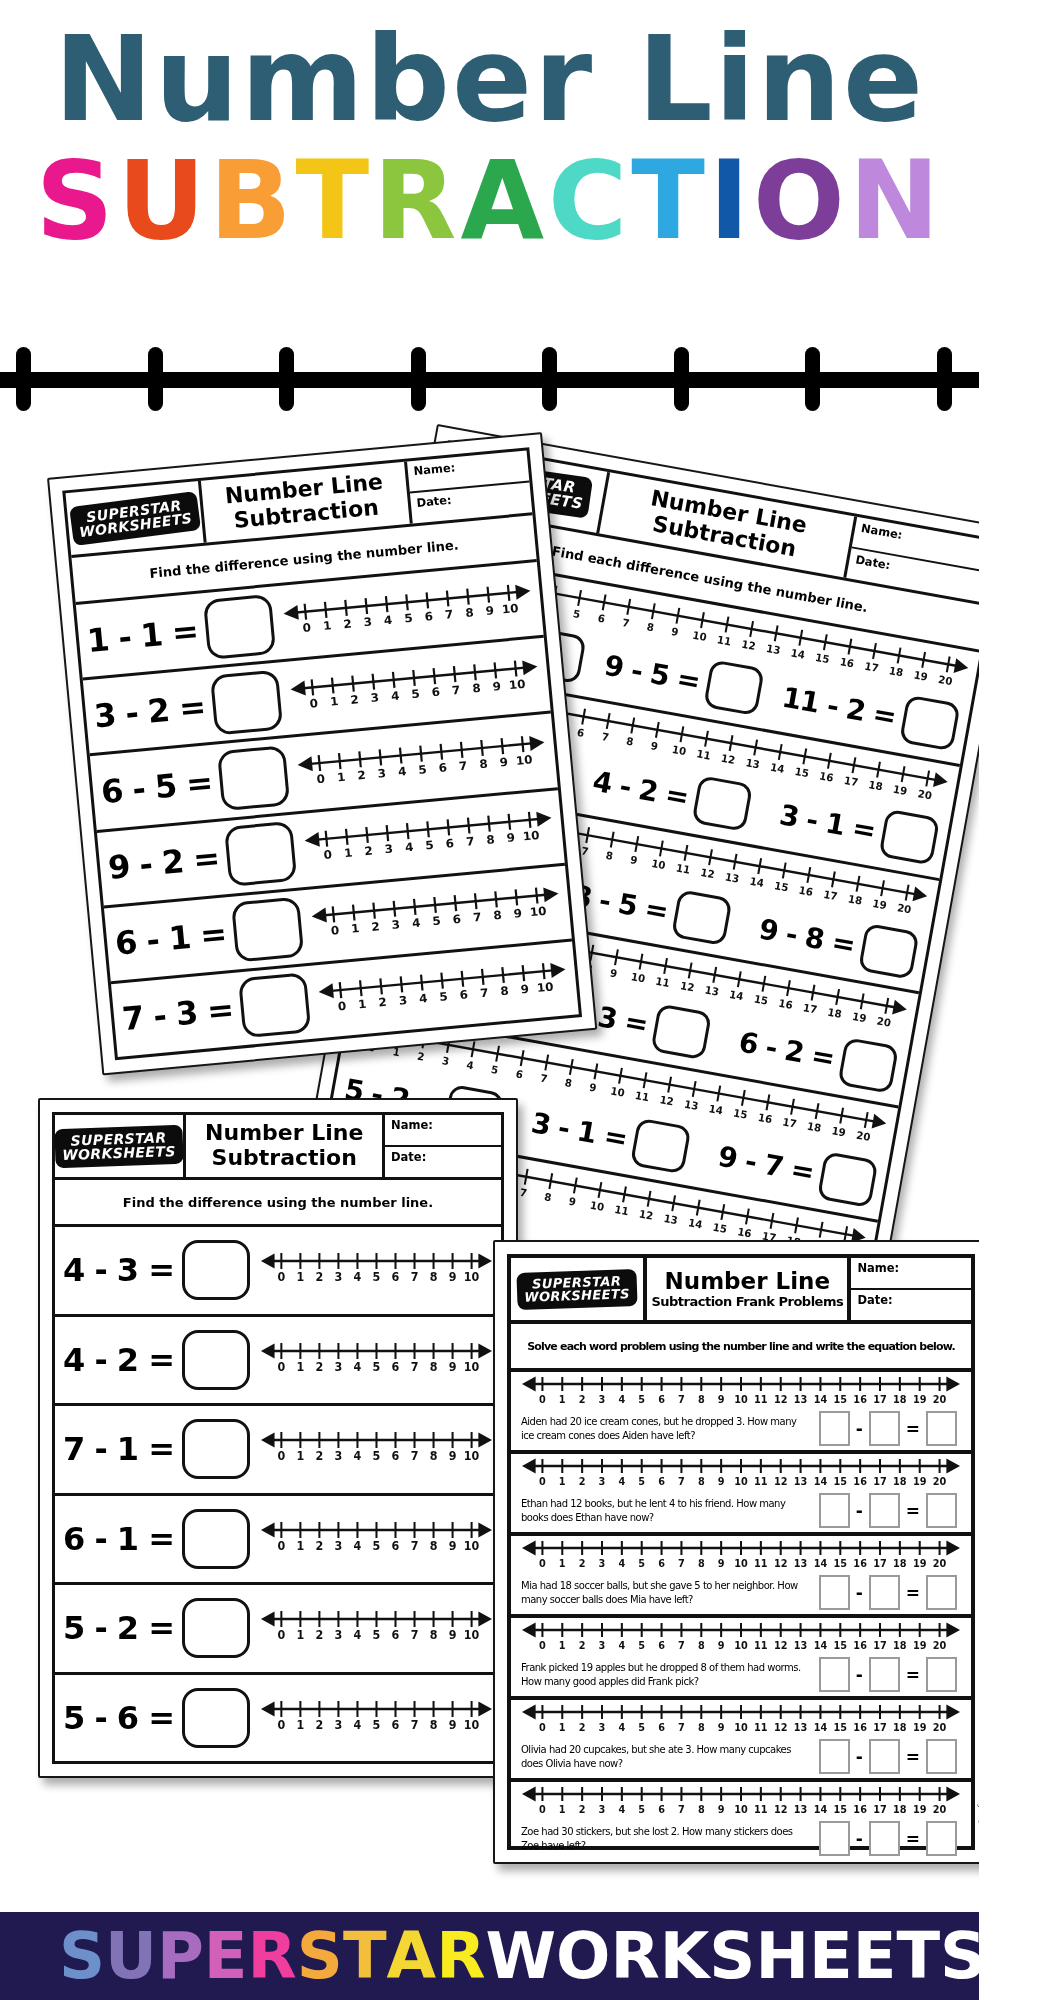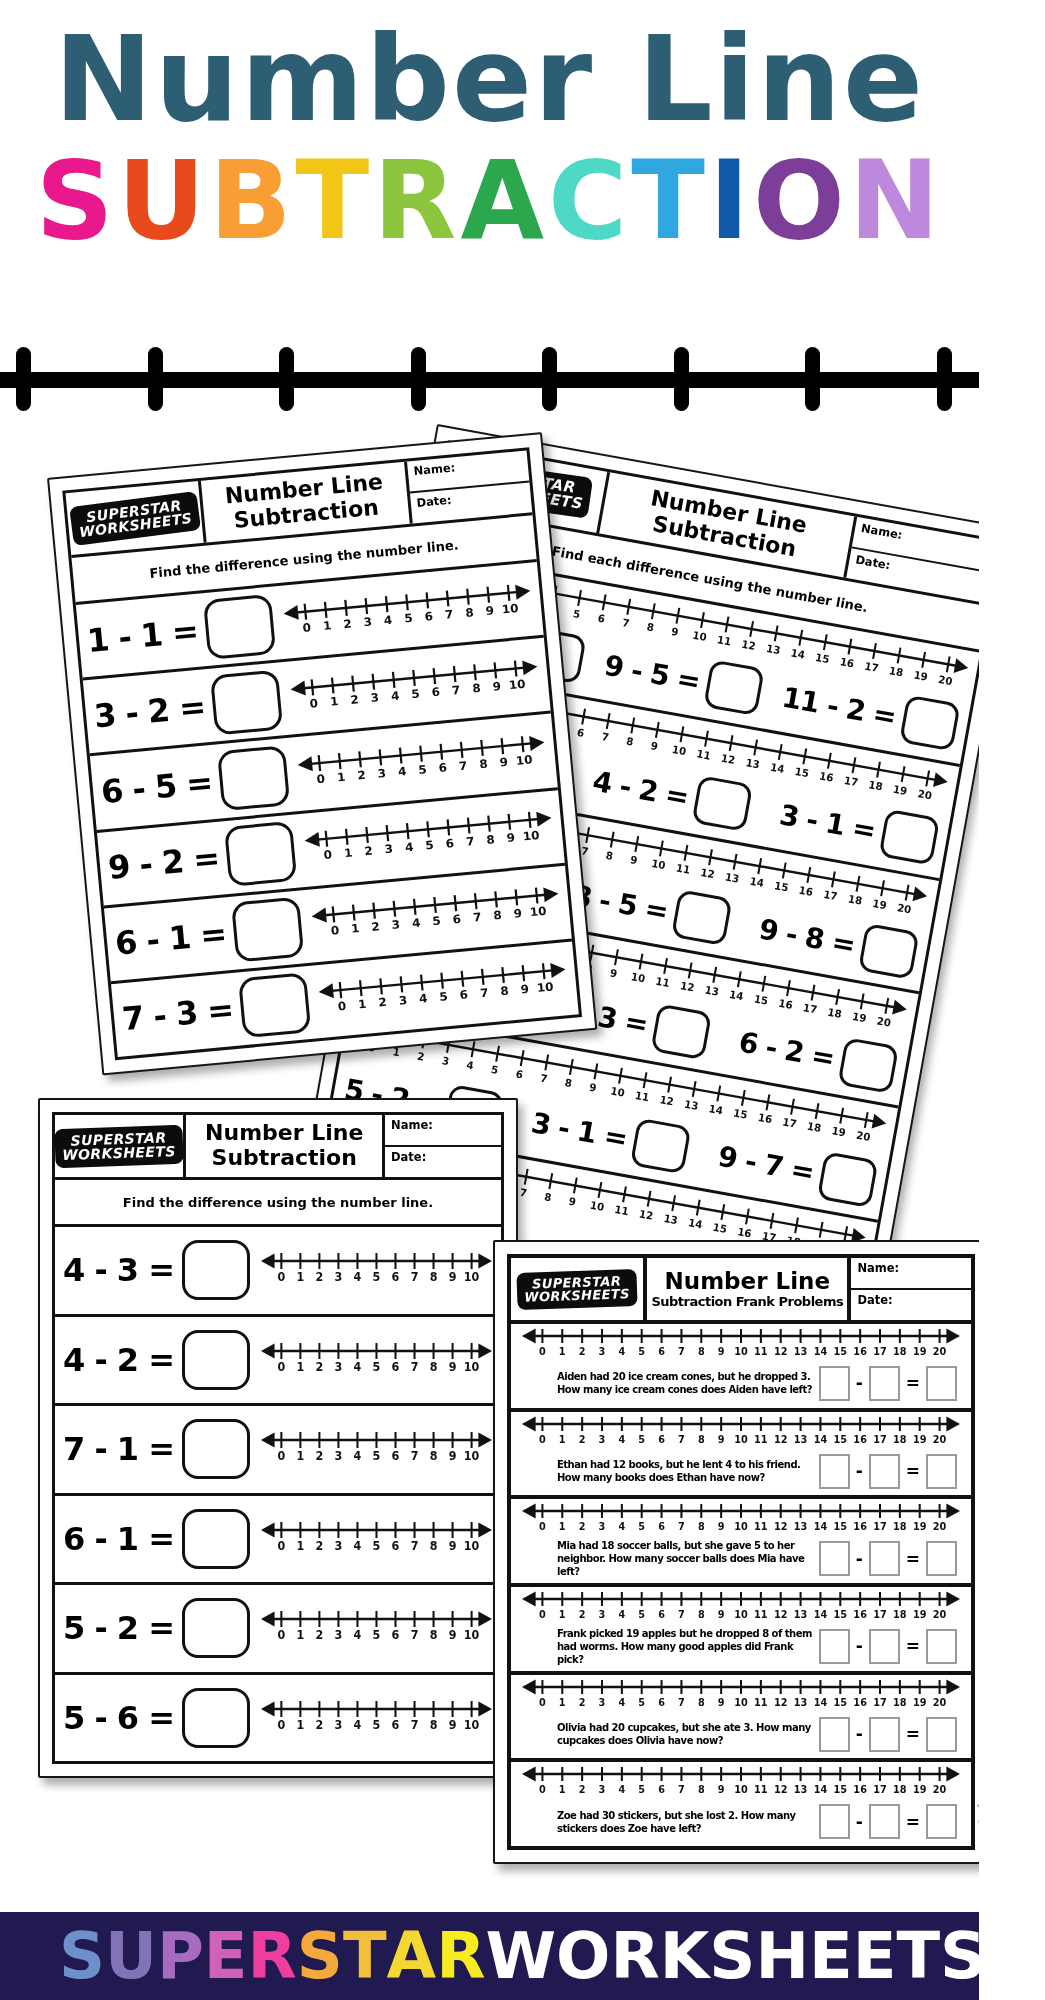--- a/index.html
+++ b/index.html
@@ -62,21 +62,21 @@
   .eqline{flex:1;display:flex;justify-content:space-between;align-items:center;padding:0 2px;}
   .eqgroup{display:flex;align-items:center;min-width:60px;}
   .eqgroup .eq{font-size:28px;}
   .bx{width:48px;height:42px;border:3px solid #111;border-radius:13px;margin-left:8px;flex:none;background:#fff;}
 
   
   .wp-section{flex:1;display:flex;flex-direction:column;border-bottom:4px solid #111;padding:3px 10px 4px;}
   .wp-section:last-child{border-bottom:none;}
   .wp-nl{height:36px;}
   .wp-bottom{flex:1;display:flex;align-items:center;justify-content:space-between;}
-  .wp-text{font-size:10px;font-weight:700;line-height:1.32;width:65%;letter-spacing:-.5px;margin-left:36px;}
+  .wp-text{font-size:10px;font-weight:400;line-height:1.32;width:65%;letter-spacing:-.5px;}
   .wp-eq{display:flex;align-items:center;gap:6px;padding-right:4px;}
   .sq{width:27px;height:31px;border:2px solid #9a9a9a;background:#fff;}
   .op{font-size:17px;font-weight:800;}
   .credit{position:absolute;right:2px;bottom:36px;writing-mode:vertical-rl;font-size:7px;color:#555;}
 
   
   .sheetA{left:47px;top:478px;width:497px;height:600px;transform:rotate(-5.3deg);transform-origin:0 0;z-index:2;}
   .sheetB{left:437px;top:424px;width:592px;height:838px;transform:rotate(10.2deg);transform-origin:0 0;z-index:1;}
   .sheetC{left:38px;top:1098px;width:480px;height:680px;z-index:3;}
   .sheetD{left:493px;top:1240px;width:496px;height:624px;z-index:4;}
@@ -971,20 +971,21 @@
     </div>
     <div class="title-cell">
       <div class="title-l1">Number Line</div>
       <div class="title-l2">Subtraction Frank Problems</div>
     </div>
     <div class="nd-cell">
       <div class="nd-row">Name:</div>
       <div class="nd-row">Date:</div>
     </div>
   </div>
+     <div class="instruction">Solve each word problem using the number line and write the equation below.</div>
      <div class="rows">
 
         <div class="wp-section">
           <div class="wp-nl">
               <svg width="100%" height="100%" viewBox="0 0 452 36" preserveAspectRatio="none">
                 <line x1="8" y1="9" x2="444" y2="9" stroke="#111" stroke-width="2.4"></line>
                 <polygon points="1,9 15,1.5 15,16.5" fill="#111"></polygon>
                 <polygon points="451,9 437,1.5 437,16.5" fill="#111"></polygon>
                 <line x1="22.0" y1="2" x2="22.0" y2="16" stroke="#111" stroke-width="2.1"></line>
                 <text x="22.0" y="28" font-size="10" text-anchor="middle" font-family="DejaVu Sans, sans-serif" font-weight="600" fill="#111">0</text>

